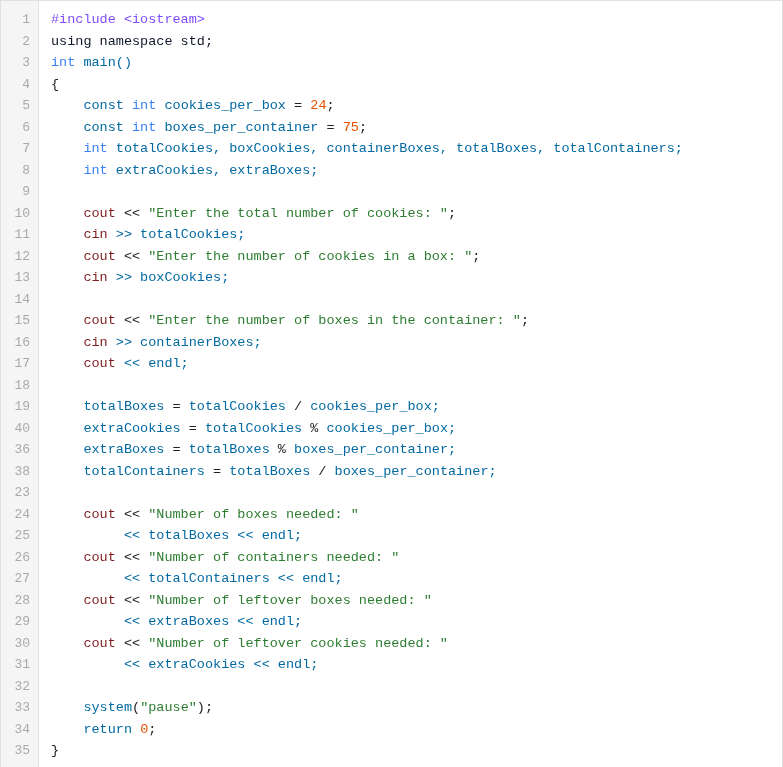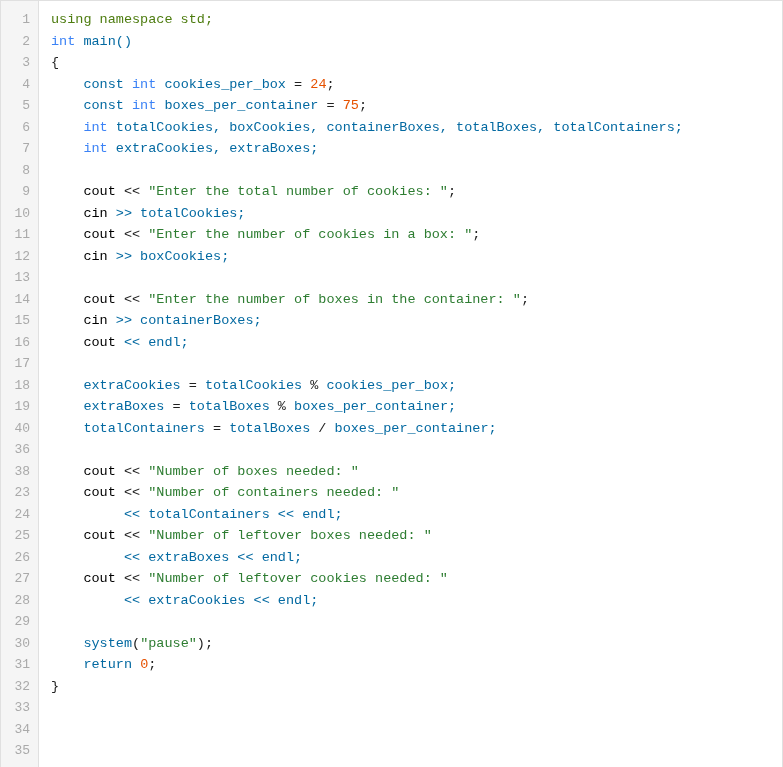--- a/index.html
+++ b/index.html
@@ -37,28 +37,28 @@
       flex: 1;
       overflow-x: auto;
     }
     .code-line {
       display: block;
       white-space: pre;
       line-height: 21.5px;
     }
     
     .c-preprocessor { color: #7c4dff; }
-    .c-keyword      { color: #4d7c0f; }
+    .c-keyword      { color: #0f172a; }
     .c-type         { color: #3b82f6; }
     .c-string       { color: #2e7d32; }
     .c-number       { color: #e65100; }
     .c-operator     { color: #212121; }
     .c-punct        { color: #212121; }
     .c-plain        { color: #0369a1; }
-    .c-io           { color: #000000; }
+    .c-io           { color: #7f1d1d; }
   </style>
 </head>
 <body>
 
 <div class="code-container">
   <div class="line-numbers" id="line-nums">
       <span class="line-num">1</span>
       <span class="line-num">2</span>
       <span class="line-num">3</span>
       <span class="line-num">4</span>
@@ -88,42 +88,45 @@
       <span class="line-num">28</span>
       <span class="line-num">29</span>
       <span class="line-num">30</span>
       <span class="line-num">31</span>
       <span class="line-num">32</span>
       <span class="line-num">33</span>
       <span class="line-num">34</span>
       <span class="line-num">35</span>
     </div>
   <div class="code-area" id="code-area">
+      <div class="code-line"><span class="c-preprocessor">#include &lt;iostream&gt;</span></div>
       <div class="code-line"><span class="c-keyword">using namespace std;</span></div>
       <div class="code-line"><span class="c-type">int</span><span class="c-plain"> main()</span></div>
       <div class="code-line"><span class="c-punct">{</span></div>
       <div class="code-line"><span class="c-plain">    const </span><span class="c-type">int</span><span class="c-plain"> cookies_per_box </span><span class="c-operator">=</span><span class="c-plain"> </span><span class="c-number">24</span><span class="c-punct">;</span></div>
       <div class="code-line"><span class="c-plain">    const </span><span class="c-type">int</span><span class="c-plain"> boxes_per_container </span><span class="c-operator">=</span><span class="c-plain"> </span><span class="c-number">75</span><span class="c-punct">;</span></div>
       <div class="code-line"><span class="c-plain">    </span><span class="c-type">int</span><span class="c-plain"> totalCookies, boxCookies, containerBoxes, totalBoxes, totalContainers;</span></div>
       <div class="code-line"><span class="c-plain">    </span><span class="c-type">int</span><span class="c-plain"> extraCookies, extraBoxes;</span></div>
       <div class="code-line">&nbsp;</div>
       <div class="code-line"><span class="c-io">    cout</span><span class="c-operator"> &lt;&lt; </span><span class="c-string">"Enter the total number of cookies: "</span><span class="c-punct">;</span></div>
       <div class="code-line"><span class="c-io">    cin</span><span class="c-plain"> &gt;&gt; totalCookies;</span></div>
       <div class="code-line"><span class="c-io">    cout</span><span class="c-operator"> &lt;&lt; </span><span class="c-string">"Enter the number of cookies in a box: "</span><span class="c-punct">;</span></div>
       <div class="code-line"><span class="c-io">    cin</span><span class="c-plain"> &gt;&gt; boxCookies;</span></div>
       <div class="code-line">&nbsp;</div>
       <div class="code-line"><span class="c-io">    cout</span><span class="c-operator"> &lt;&lt; </span><span class="c-string">"Enter the number of boxes in the container: "</span><span class="c-punct">;</span></div>
       <div class="code-line"><span class="c-io">    cin</span><span class="c-plain"> &gt;&gt; containerBoxes;</span></div>
       <div class="code-line"><span class="c-io">    cout</span><span class="c-plain"> &lt;&lt; endl;</span></div>
       <div class="code-line">&nbsp;</div>
+      <div class="code-line"><span class="c-plain">    totalBoxes </span><span class="c-operator">=</span><span class="c-plain"> totalCookies </span><span class="c-operator">/</span><span class="c-plain"> cookies_per_box;</span></div>
       <div class="code-line"><span class="c-plain">    extraCookies </span><span class="c-operator">=</span><span class="c-plain"> totalCookies </span><span class="c-operator">%</span><span class="c-plain"> cookies_per_box;</span></div>
       <div class="code-line"><span class="c-plain">    extraBoxes </span><span class="c-operator">=</span><span class="c-plain"> totalBoxes </span><span class="c-operator">%</span><span class="c-plain"> boxes_per_container;</span></div>
       <div class="code-line"><span class="c-plain">    totalContainers </span><span class="c-operator">=</span><span class="c-plain"> totalBoxes </span><span class="c-operator">/</span><span class="c-plain"> boxes_per_container;</span></div>
       <div class="code-line">&nbsp;</div>
       <div class="code-line"><span class="c-io">    cout</span><span class="c-operator"> &lt;&lt; </span><span class="c-string">"Number of boxes needed: "</span></div>
+      <div class="code-line"><span class="c-plain">         &lt;&lt; totalBoxes &lt;&lt; endl;</span></div>
       <div class="code-line"><span class="c-io">    cout</span><span class="c-operator"> &lt;&lt; </span><span class="c-string">"Number of containers needed: "</span></div>
       <div class="code-line"><span class="c-plain">         &lt;&lt; totalContainers &lt;&lt; endl;</span></div>
       <div class="code-line"><span class="c-io">    cout</span><span class="c-operator"> &lt;&lt; </span><span class="c-string">"Number of leftover boxes needed: "</span></div>
       <div class="code-line"><span class="c-plain">         &lt;&lt; extraBoxes &lt;&lt; endl;</span></div>
       <div class="code-line"><span class="c-io">    cout</span><span class="c-operator"> &lt;&lt; </span><span class="c-string">"Number of leftover cookies needed: "</span></div>
       <div class="code-line"><span class="c-plain">         &lt;&lt; extraCookies &lt;&lt; endl;</span></div>
       <div class="code-line">&nbsp;</div>
       <div class="code-line"><span class="c-plain">    system</span><span class="c-punct">(</span><span class="c-string">"pause"</span><span class="c-punct">)</span><span class="c-punct">;</span></div>
       <div class="code-line"><span class="c-plain">    return </span><span class="c-number">0</span><span class="c-punct">;</span></div>
       <div class="code-line"><span class="c-punct">}</span></div>

